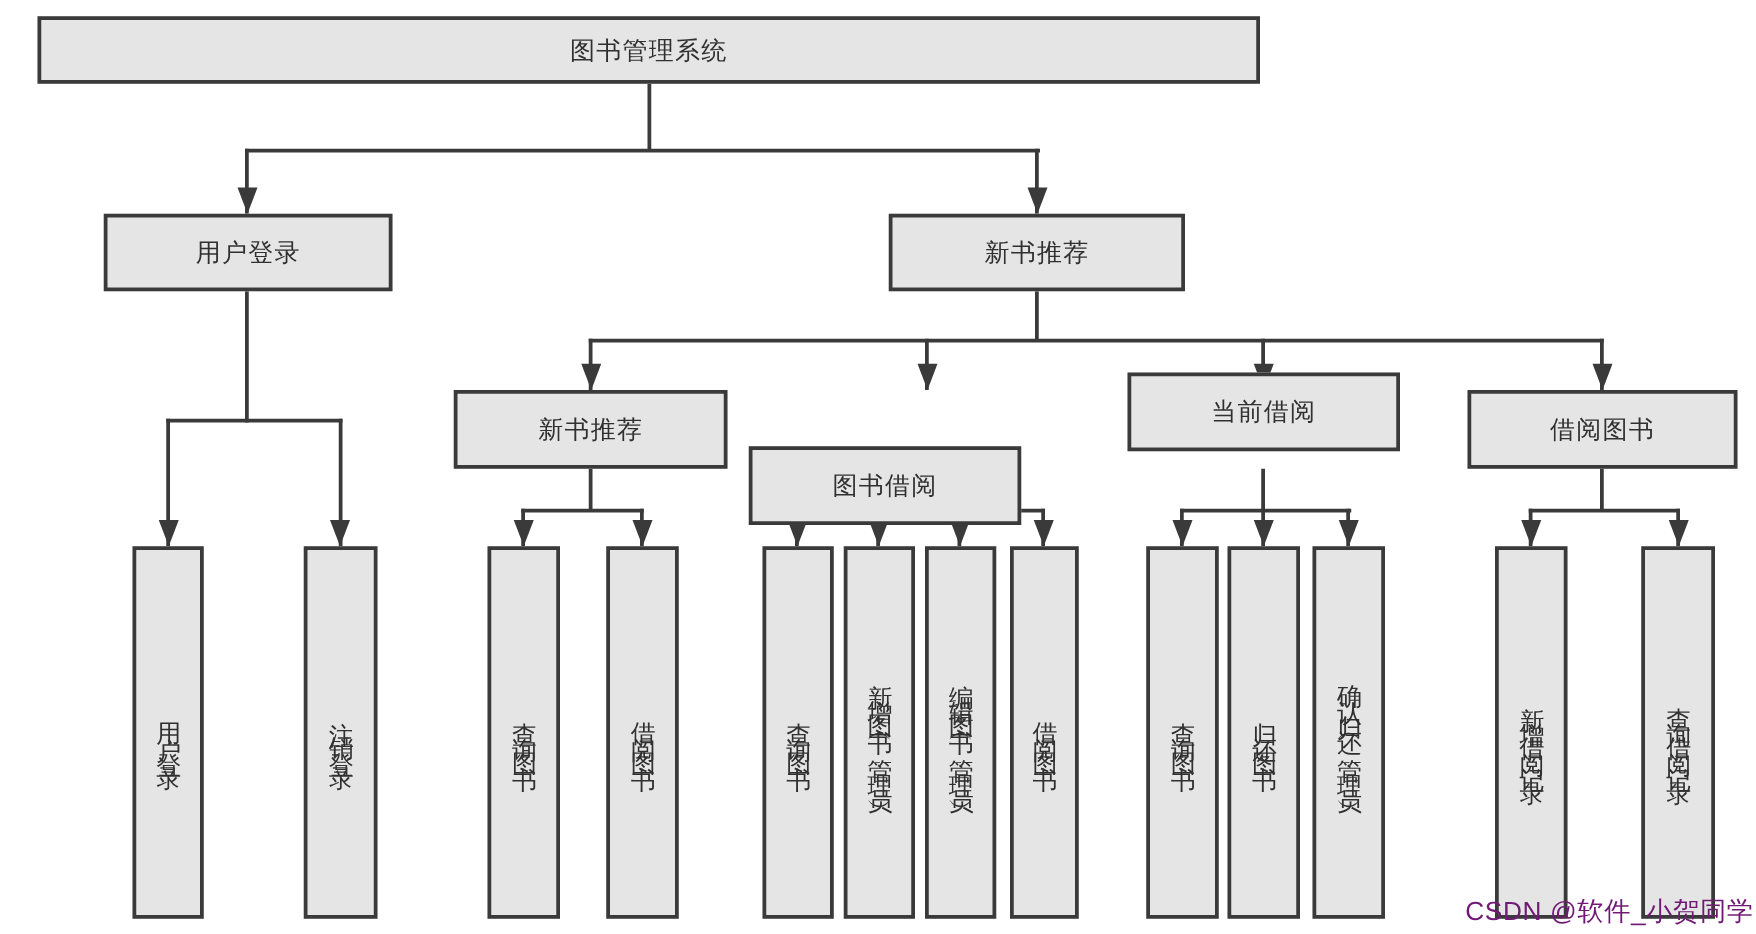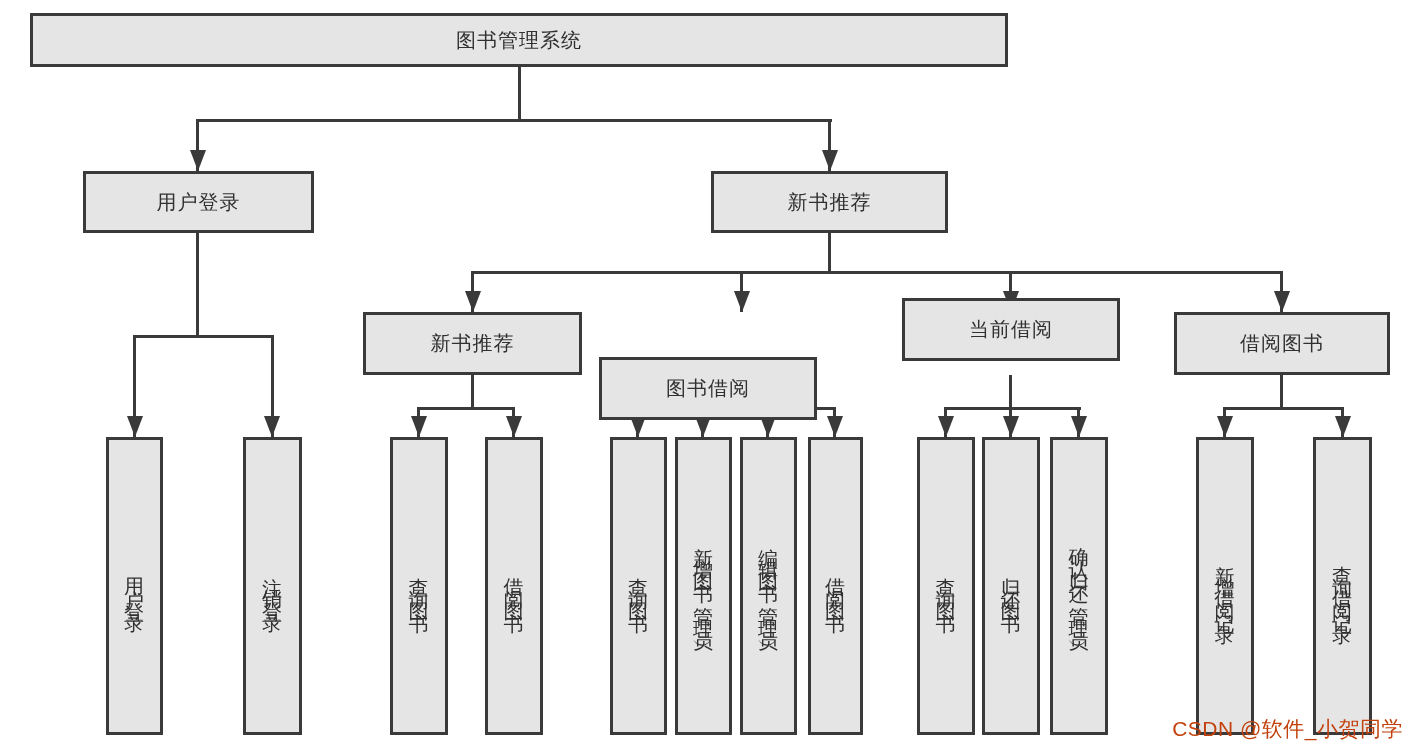--- a/index.html
+++ b/index.html
@@ -41,21 +41,21 @@
   #leaf-recd-query   {left:1313px;width:59px;}
   
   .vl{position:absolute;width:3px;background:#3a3a3a;}
   .hl{position:absolute;height:3px;background:#3a3a3a;}
   .ah{position:absolute;width:0;height:0;
       border-left:8px solid transparent;border-right:8px solid transparent;
       border-top:21px solid #3a3a3a;}
   
   .watermark{
     position:absolute;right:2px;bottom:4px;z-index:10;
-    font-size:21px;color:#c2410c;letter-spacing:0.5px;white-space:nowrap;
+    font-size:21px;color:#701a75;letter-spacing:0.5px;white-space:nowrap;
   }
 </style>
 </head>
 <body>
 
 <div class="stage">
 
   <div>
     <div class="vl" style="left:518px;top:67px;height:54px;"></div>
     <div class="hl" style="left:196px;top:119px;width:636px;"></div>

